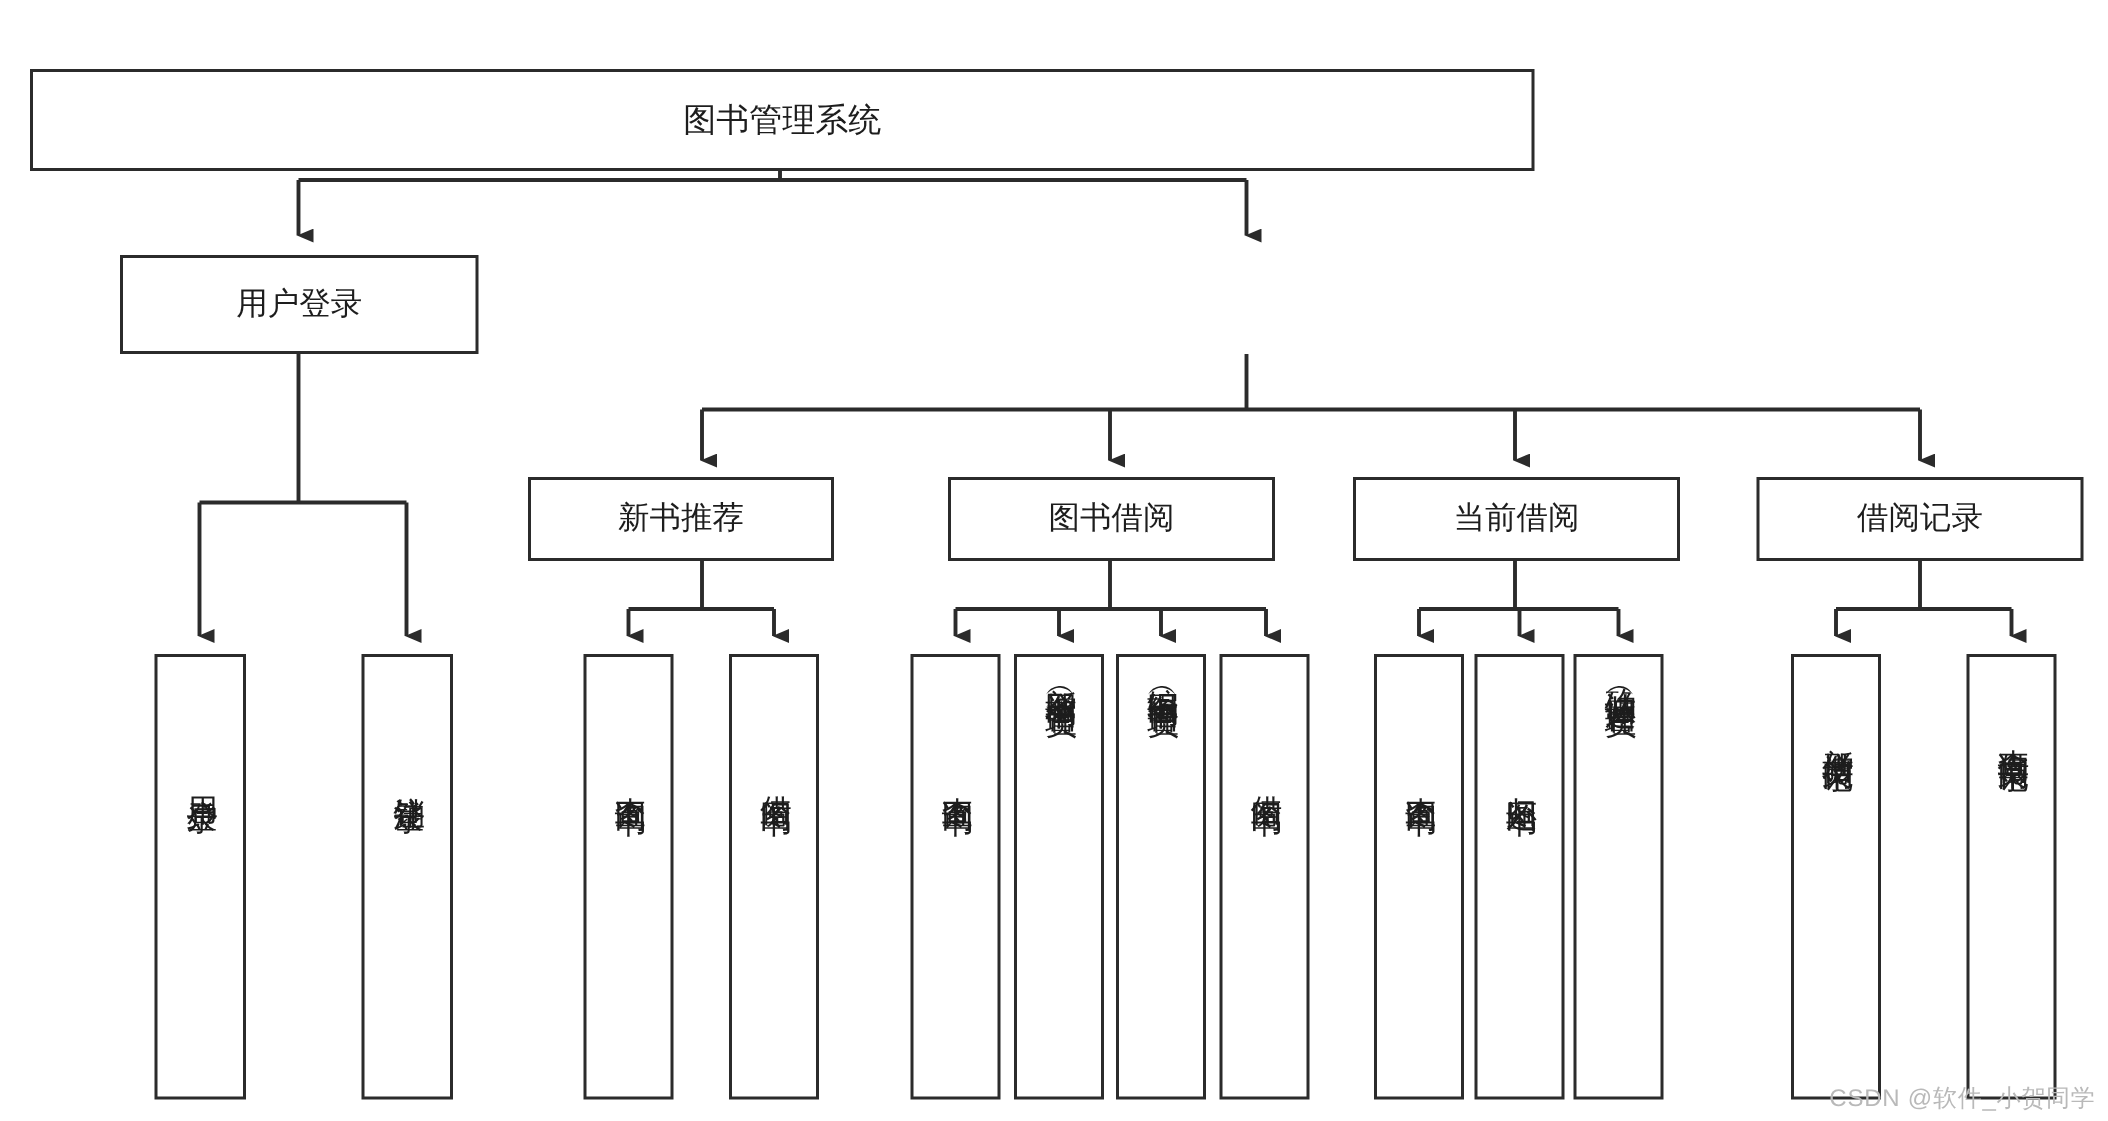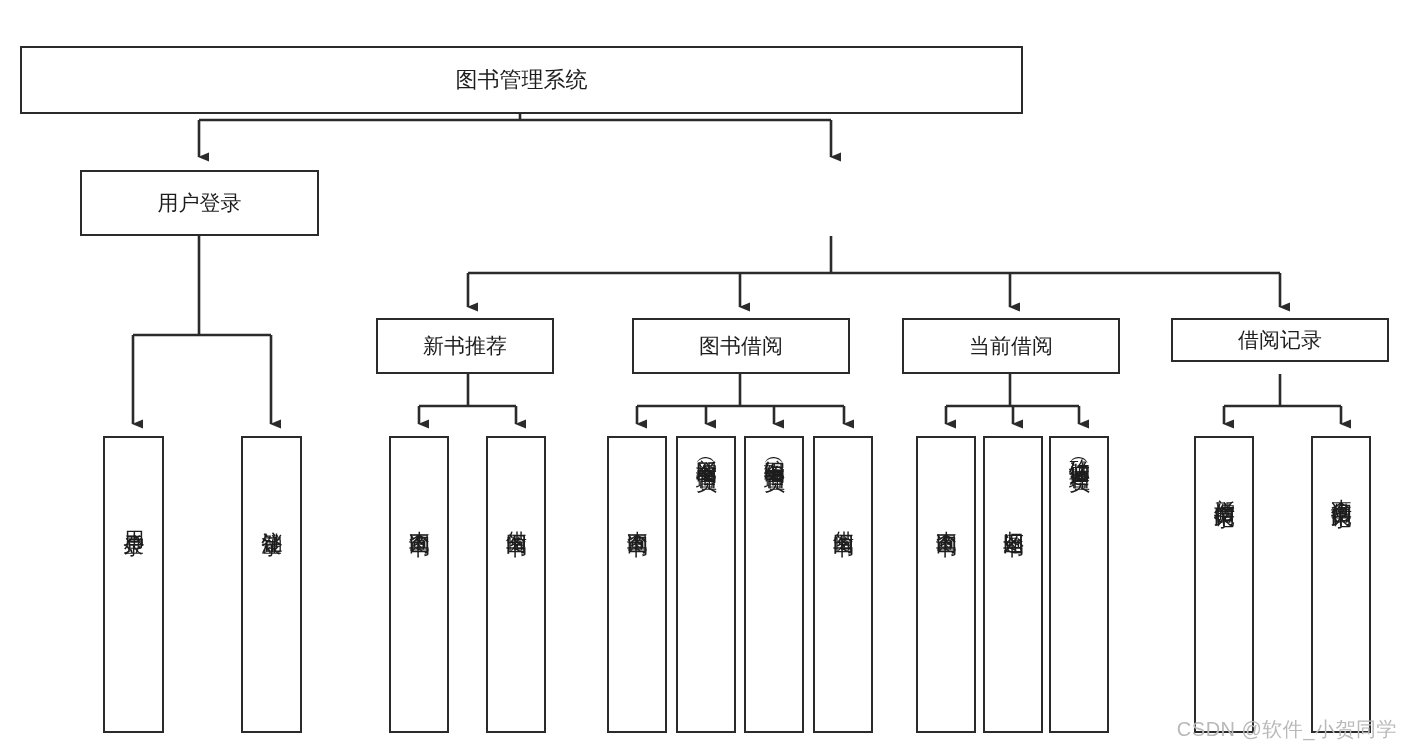--- a/index.html
+++ b/index.html
@@ -58,21 +58,21 @@
     justify-content: flex-start;
     padding-top: 4px;
   }
   .node-label {
     display: block;
   }
   .watermark {
     position: absolute;
     right: 8px;
     bottom: 4px;
-    font-size: 20px;
+    font-size: 16px;
     color: #b9b9b9;
     letter-spacing: 0.5px;
     user-select: none;
     white-space: nowrap;
   }
 </style>
 </head>
 <body>
 
 <div id="diagram-root">
@@ -132,33 +132,33 @@
 
   <div class="node root" style="left:20px; top:13px; width:1003px; height:68px;">
     <span class="node-label">图书管理系统</span>
   </div>
 
   <div class="node horizontal" style="left:80px; top:170px; width:239px; height:66px;">
     <span class="node-label">用户登录</span>
   </div>
 
 
-  <div class="node horizontal" style="left:376px; top:318px; width:178px; height:56px;align-items:center;">
+  <div class="node horizontal" style="left:352px; top:318px; width:204px; height:56px;align-items:center;">
     <span class="node-label">新书推荐</span>
   </div>
 
   <div class="node horizontal" style="left:632px; top:318px; width:218px; height:56px;">
     <span class="node-label">图书借阅</span>
   </div>
 
   <div class="node horizontal" style="left:902px; top:318px; width:218px; height:56px;">
     <span class="node-label">当前借阅</span>
   </div>
 
-  <div class="node horizontal" style="left:1171px; top:318px; width:218px; height:44px;">
+  <div class="node horizontal" style="left:1171px; top:318px; width:218px; height:56px;">
     <span class="node-label">借阅记录</span>
   </div>
 
   <div class="node vertical" style="left:103px; top:436px; width:61px; height:297px; padding-top:76px;">
     <span class="node-label">用户登录</span>
   </div>
 
   <div class="node vertical" style="left:241px; top:436px; width:61px; height:297px; padding-top:76px;">
     <span class="node-label">注销登录</span>
   </div>

